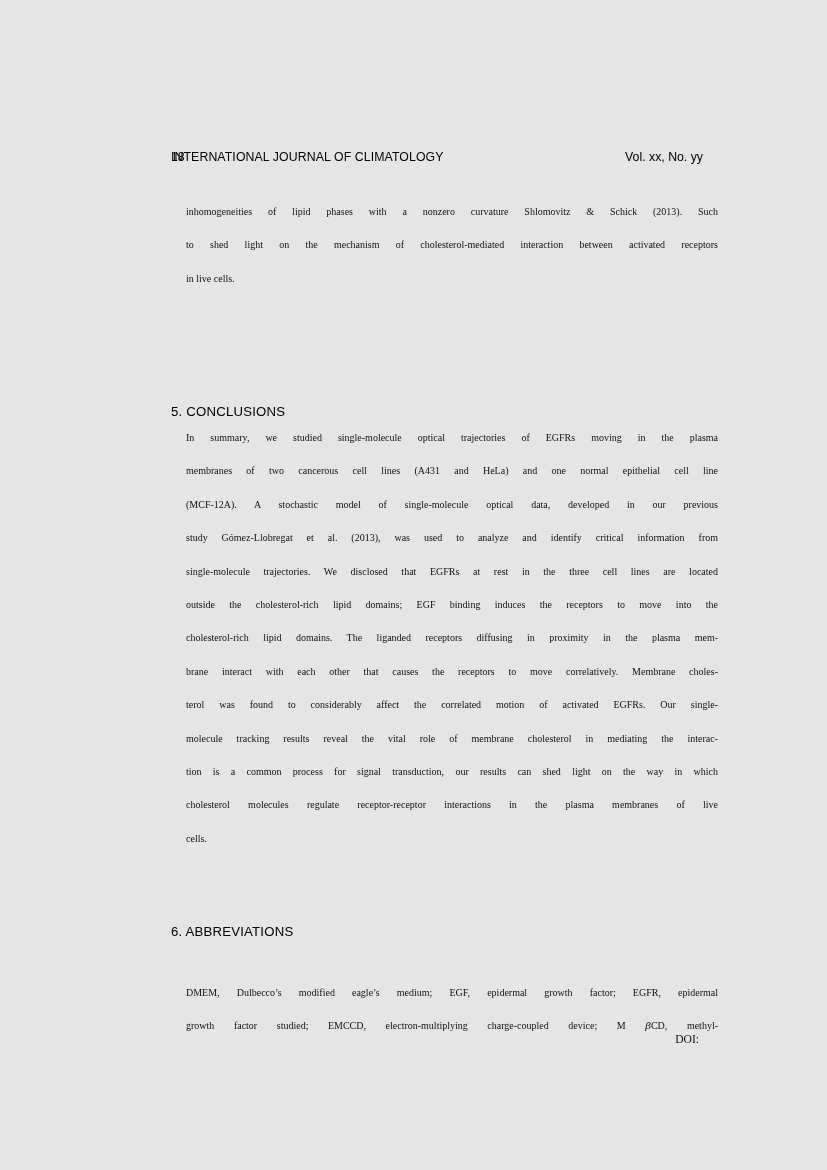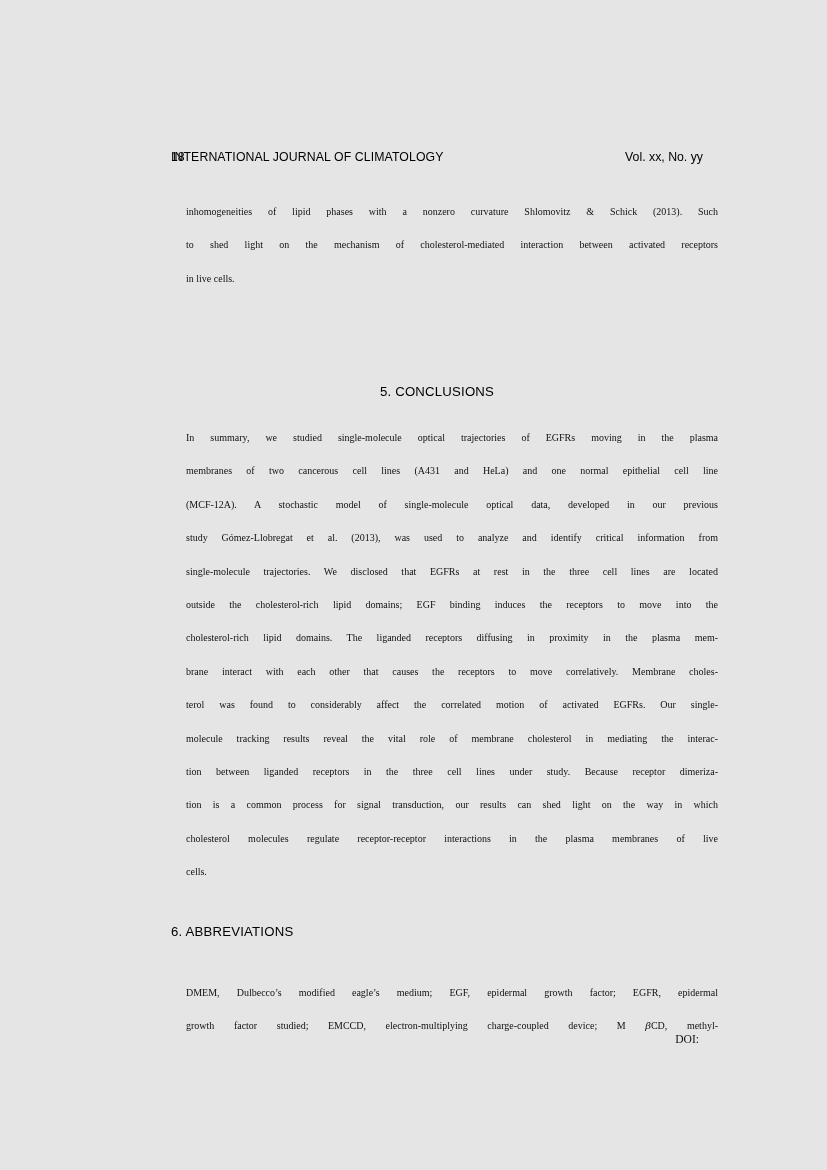--- a/index.html
+++ b/index.html
@@ -140,34 +140,33 @@
     <span class="journal-title">INTERNATIONAL JOURNAL OF CLIMATOLOGY</span>
     <span class="issue">Vol. xx, No. yy</span>
   </div>
 
   <div class="col body-par" style="top: 180px;">
     <span class="line">inhomogeneities of lipid phases with a nonzero curvature Shlomovitz &amp; Schick (2013). Such</span>
     <span class="line">to shed light on the mechanism of cholesterol-mediated interaction between activated receptors</span>
     <span class="line line-end">in live cells.</span>
   </div>
 
-  <h2 class="col section-heading" style="top: 382px; text-align: center;">5.  CONCLUSIONS</h2>
+  <h2 class="col section-heading" style="top: 402px;">5.  CONCLUSIONS</h2>
 
   <div class="col body-par" style="top: 406px;">
     <span class="line">In summary, we studied single-molecule optical trajectories of EGFRs moving in the plasma</span>
     <span class="line">membranes of two cancerous cell lines (A431 and HeLa) and one normal epithelial cell line</span>
     <span class="line">(MCF-12A). A stochastic model of single-molecule optical data, developed in our previous</span>
     <span class="line">study Gómez-Llobregat et al. (2013), was used to analyze and identify critical information from</span>
     <span class="line">single-molecule trajectories. We disclosed that EGFRs at rest in the three cell lines are located</span>
     <span class="line">outside the cholesterol-rich lipid domains; EGF binding induces the receptors to move into the</span>
     <span class="line">cholesterol-rich lipid domains. The liganded receptors diffusing in proximity in the plasma mem-</span>
     <span class="line">brane interact with each other that causes the receptors to move correlatively. Membrane choles-</span>
     <span class="line">terol was found to considerably affect the correlated motion of activated EGFRs. Our single-</span>
     <span class="line">molecule tracking results reveal the vital role of membrane cholesterol in mediating the interac-</span>
-    <span class="line">tion between liganded receptors in the three cell lines under study. Because receptor dimeriza-</span>
     <span class="line">tion is a common process for signal transduction, our results can shed light on the way in which</span>
     <span class="line">cholesterol molecules regulate receptor-receptor interactions in the plasma membranes of live</span>
     <span class="line line-end">cells.</span>
   </div>
 
   <h2 class="col section-heading" style="top: 922px;">6.  ABBREVIATIONS</h2>
 
   <div class="col body-par" style="top: 961px;">
     <span class="line">DMEM, Dulbecco’s modified eagle’s medium; EGF, epidermal growth factor; EGFR, epidermal</span>
     <span class="line"><span>growth factor studied; EMCCD, electron-multiplying charge-coupled device; M </span><span class="greek-beta">β</span><span>CD, methyl-</span></span>

